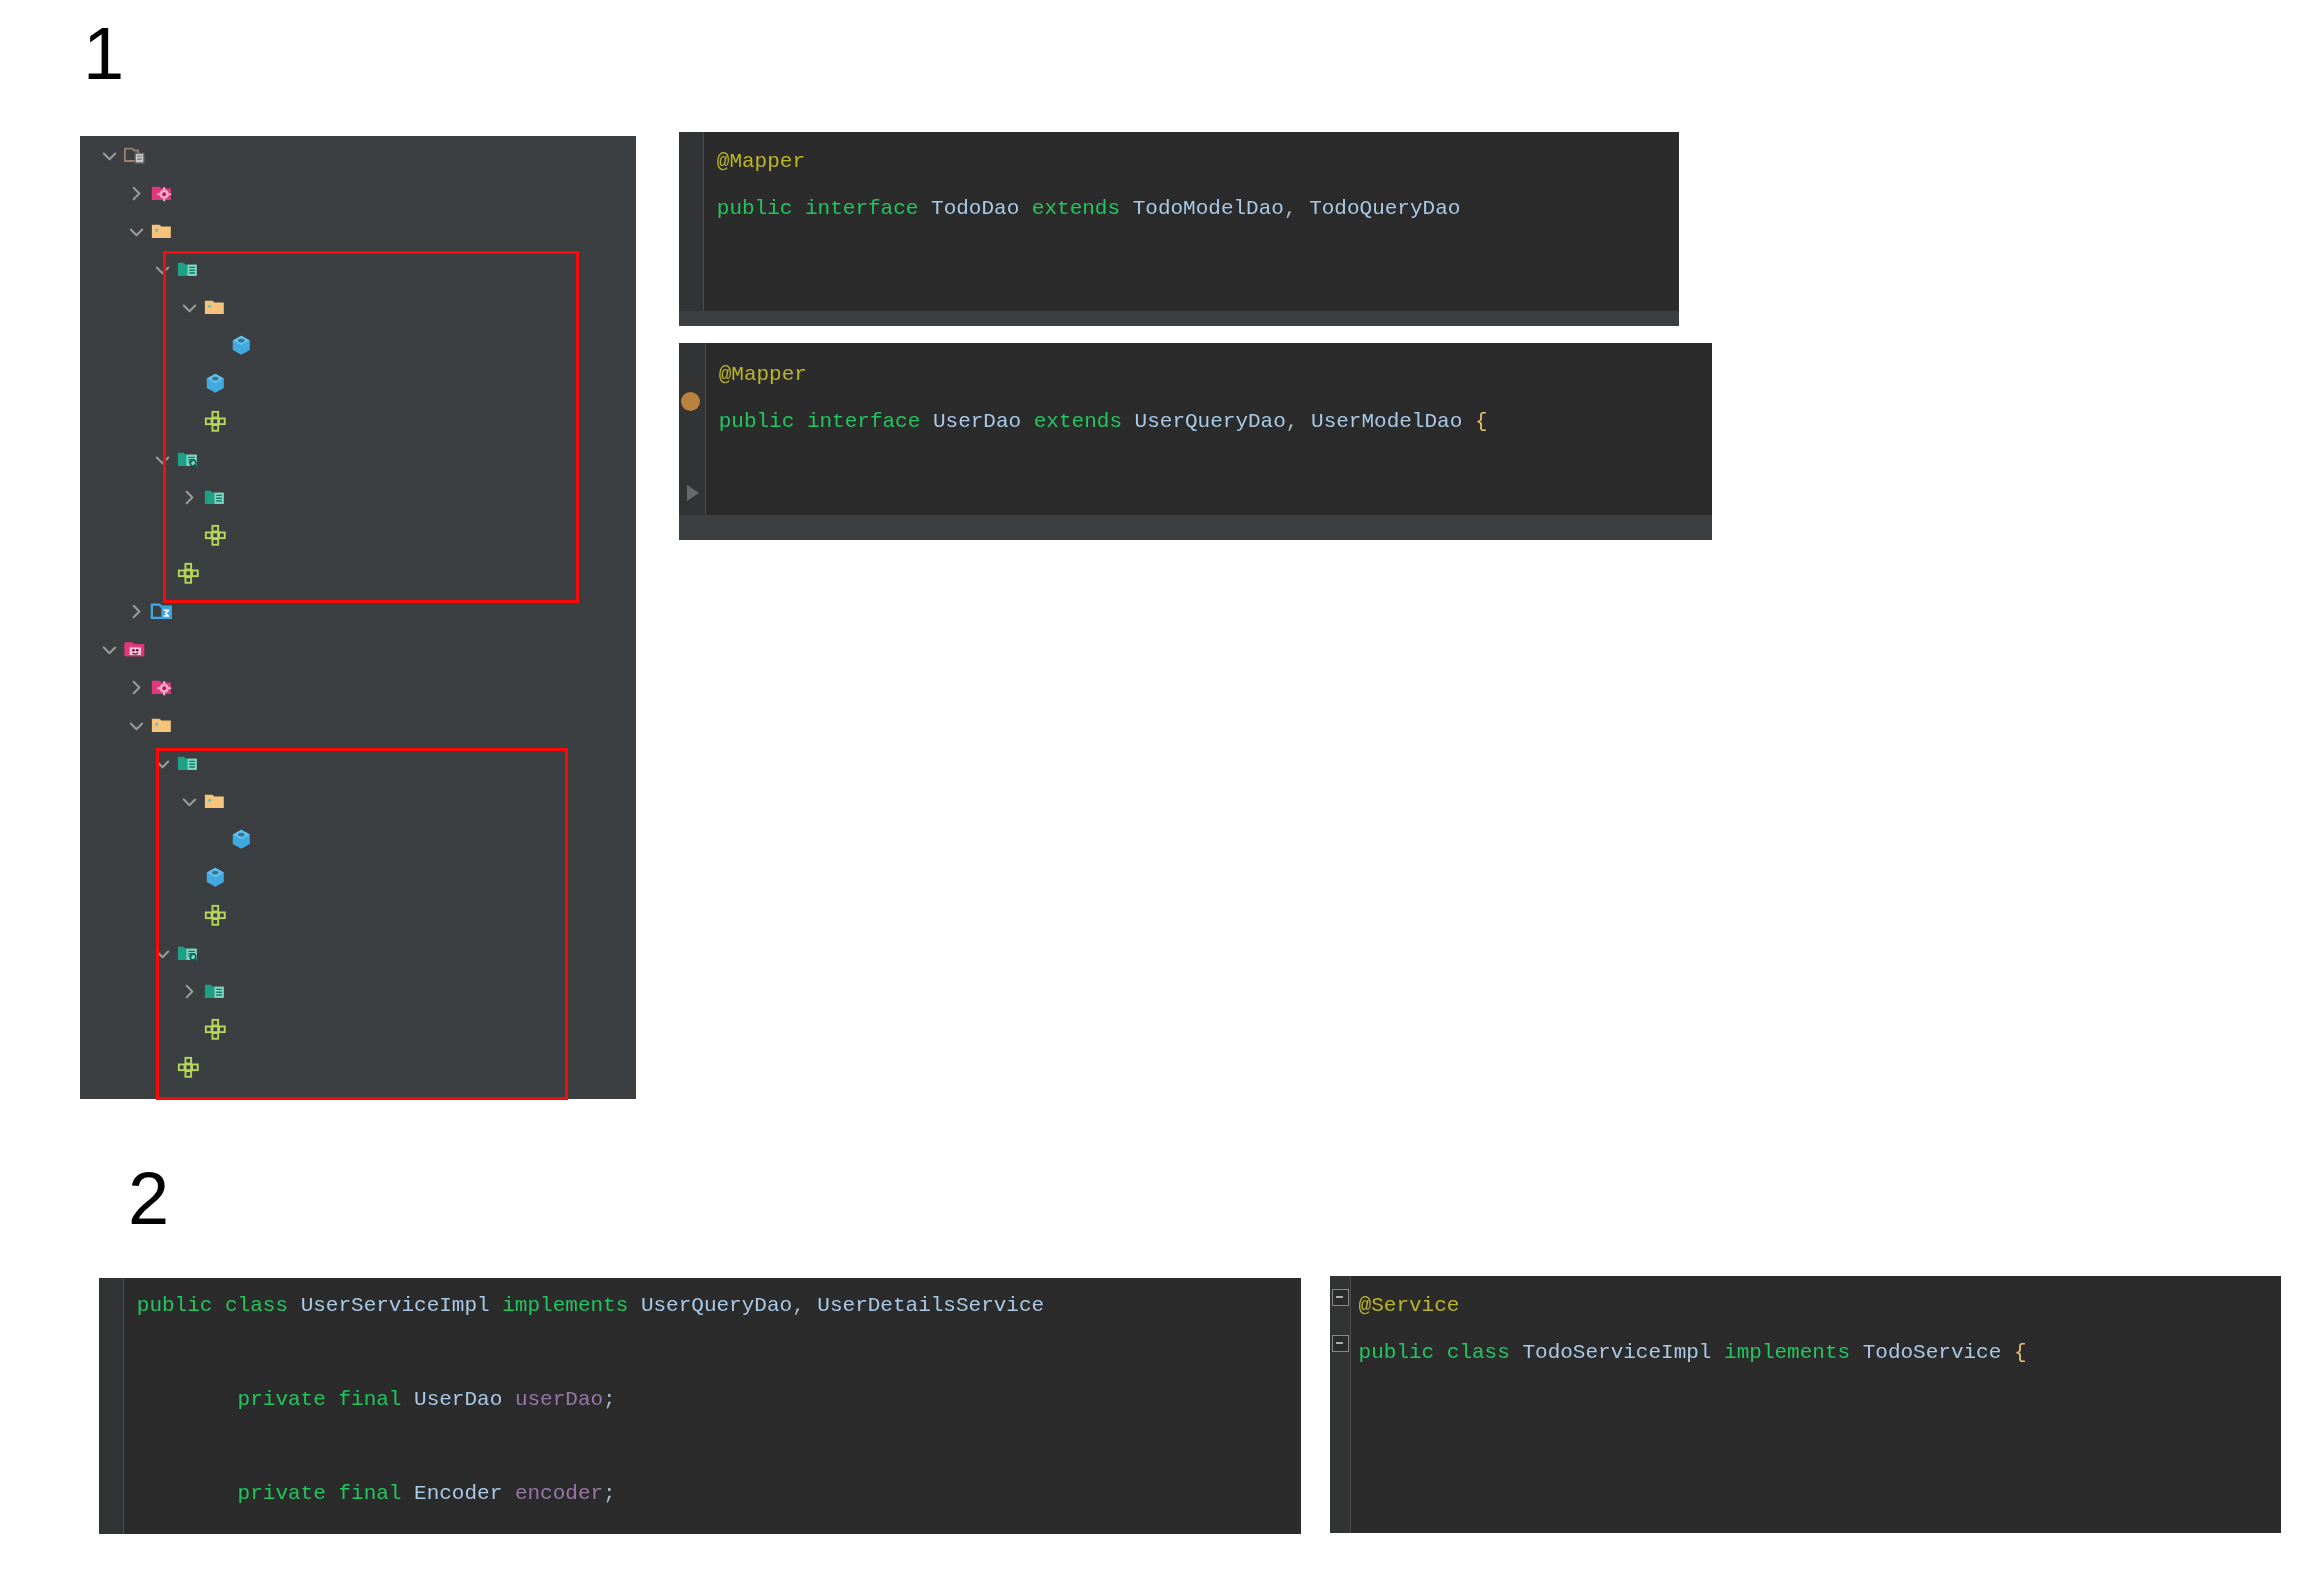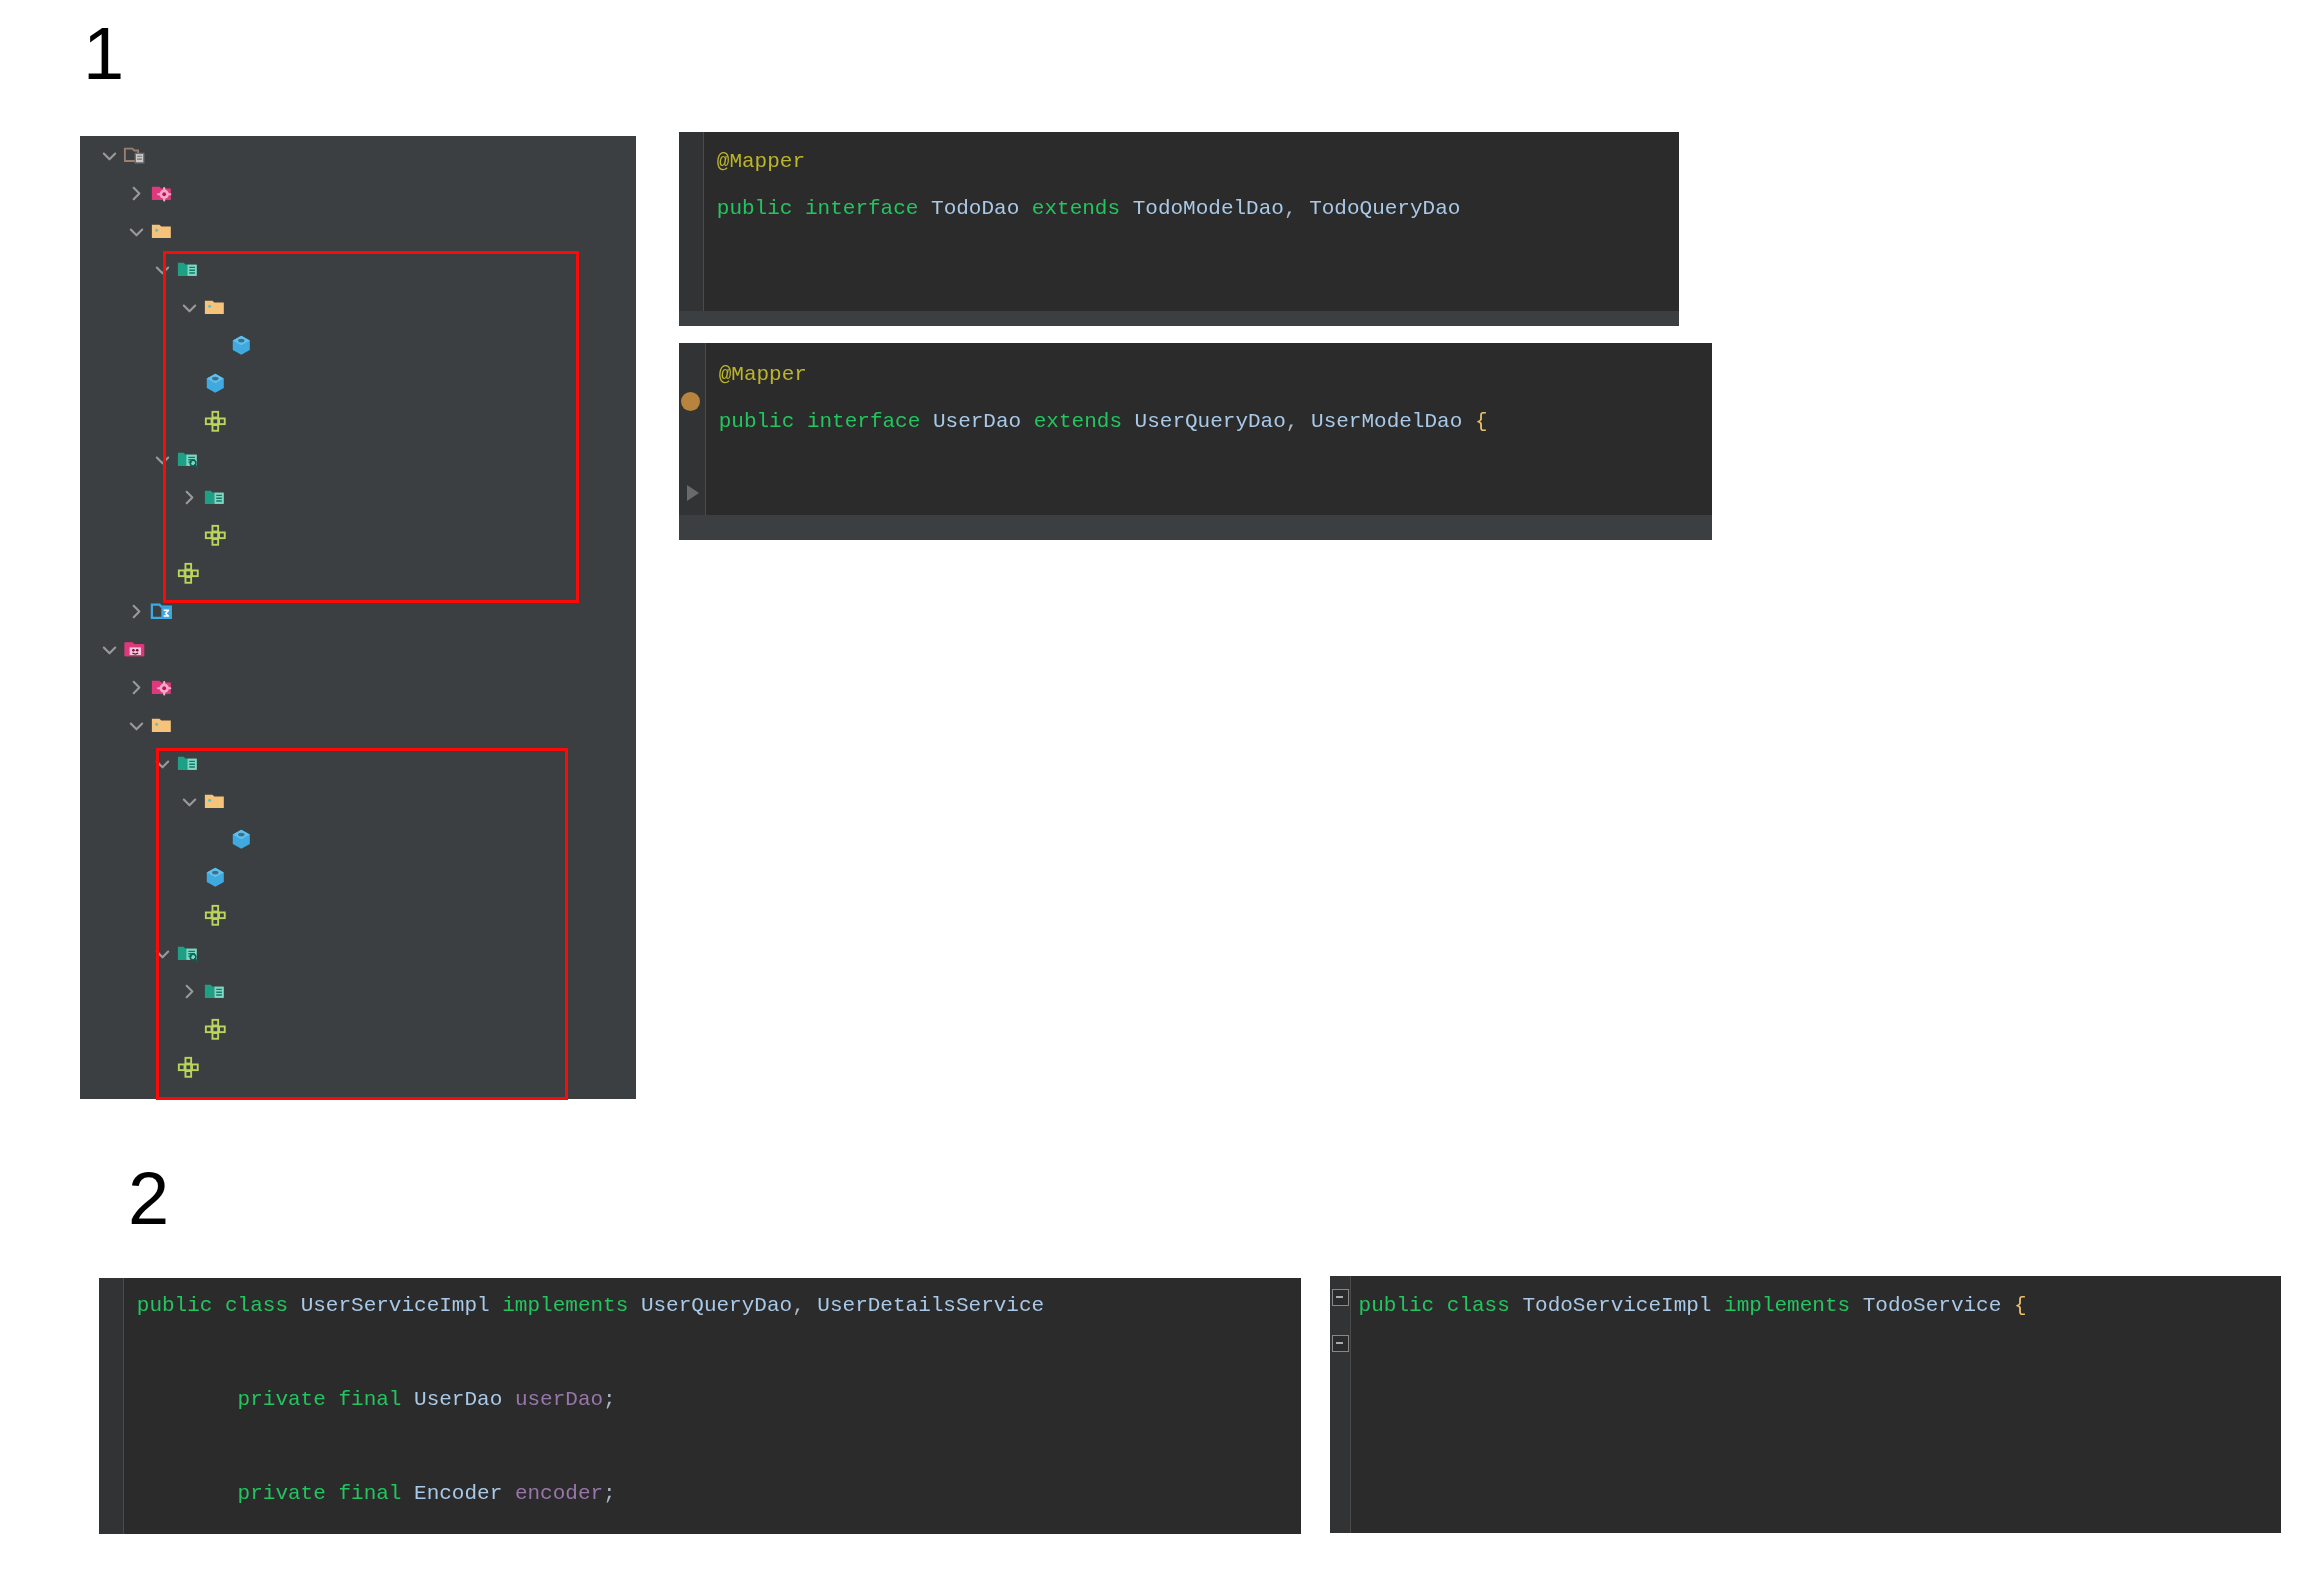--- a/index.html
+++ b/index.html
@@ -539,19 +539,20 @@
       <div class="cline">&nbsp;</div>
       <div class="cline"><span class="t">        </span><span class="k">private </span><span class="k">final </span><span class="cls">UserDao</span><span class="t"> </span><span class="fld">userDao</span><span class="pn">;</span></div>
       <div class="cline">&nbsp;</div>
       <div class="cline"><span class="t">        </span><span class="k">private </span><span class="k">final </span><span class="cls">Encoder</span><span class="t"> </span><span class="fld">encoder</span><span class="pn">;</span></div>
     </div>
   </div>
 
 <div class="code-panel" id="panel-todo-service-impl" style="left:1330px;top:1276px;width:951px;height:257px;">
     <div class="gutter" style="width:21px;"></div>
     <div class="code-body" style="left:21px;padding-top:5.7px;padding-left:7.6px;">
+      <div class="cline"><span class="ann">@Service</span></div>
       <div class="cline"><span class="k">public </span><span class="k">class </span><span class="cls">TodoServiceImpl</span><span class="t"> </span><span class="k">implements </span><span class="cls">TodoService</span><span class="br"> {</span></div>
       <div class="cline">&nbsp;</div>
     </div>
     <div class="fold-marker" style="left:1.9px;top:13.2px;"></div>
     <div class="fold-marker" style="left:1.9px;top:59px;"></div>
   </div>
 
 
 </body></html>

